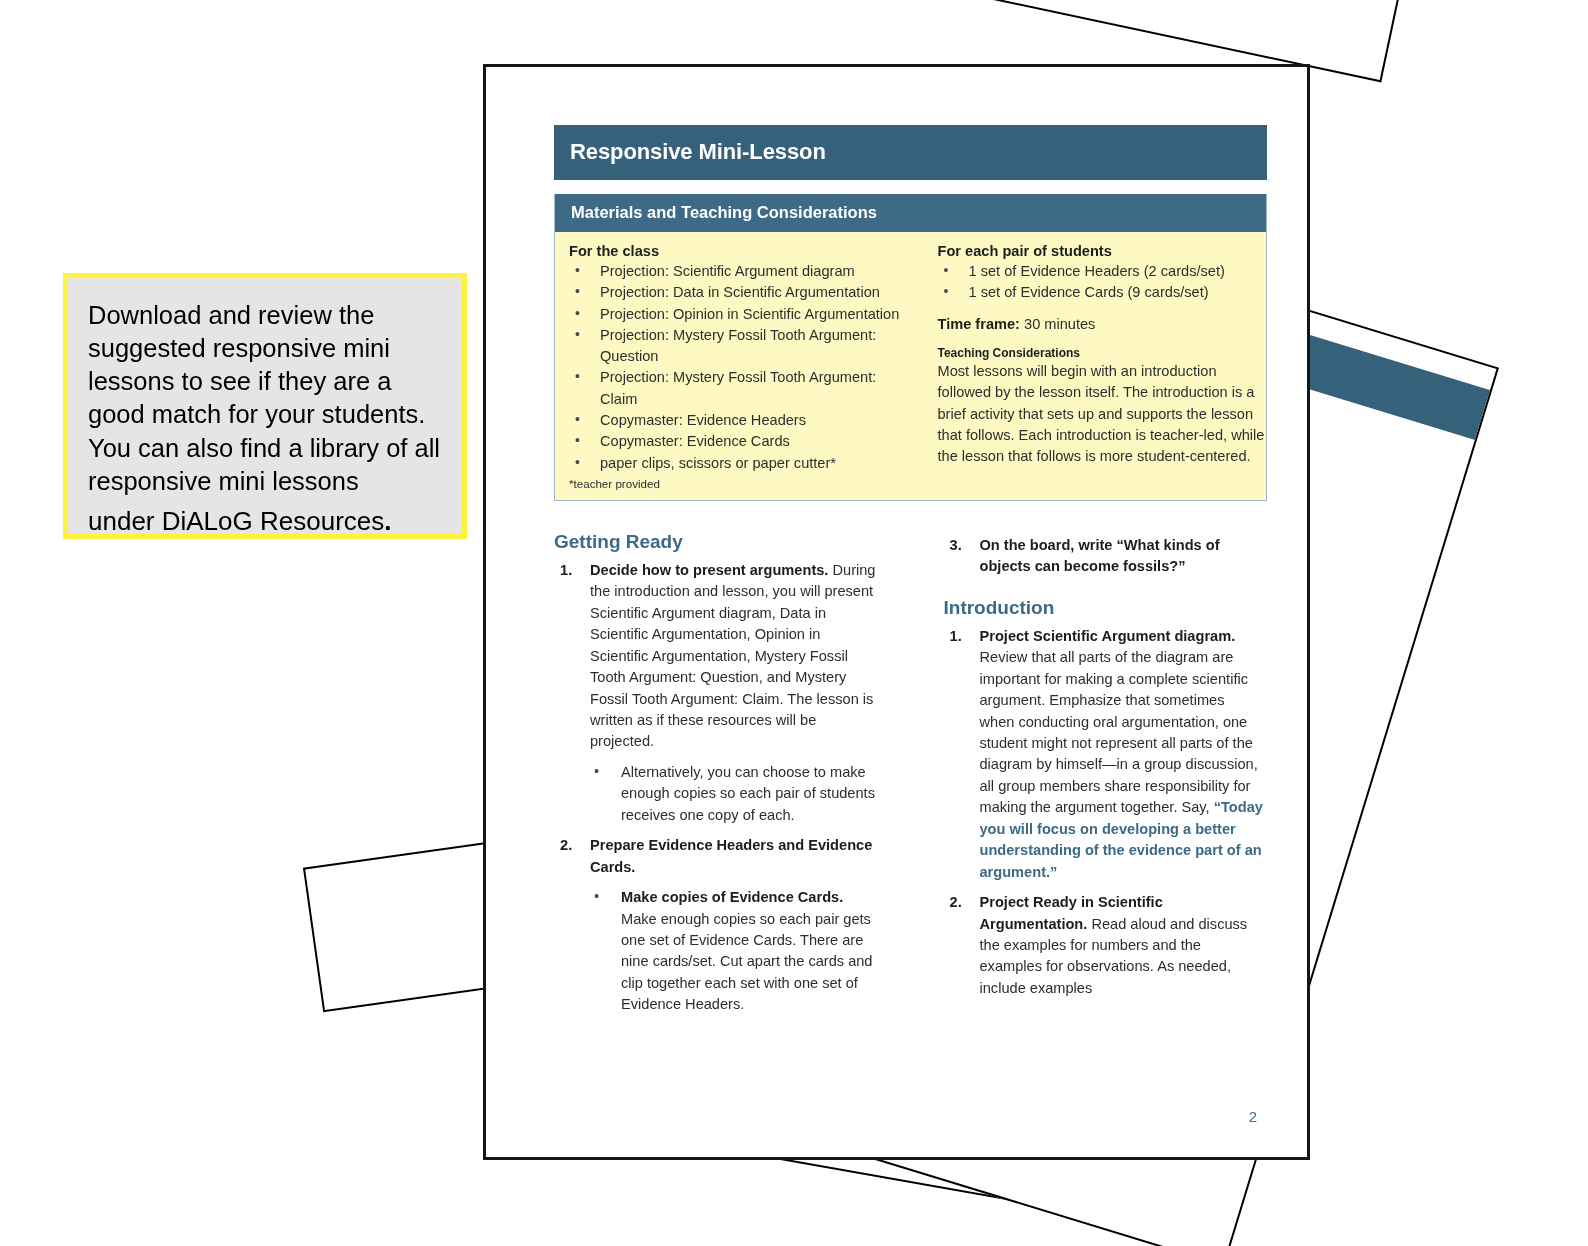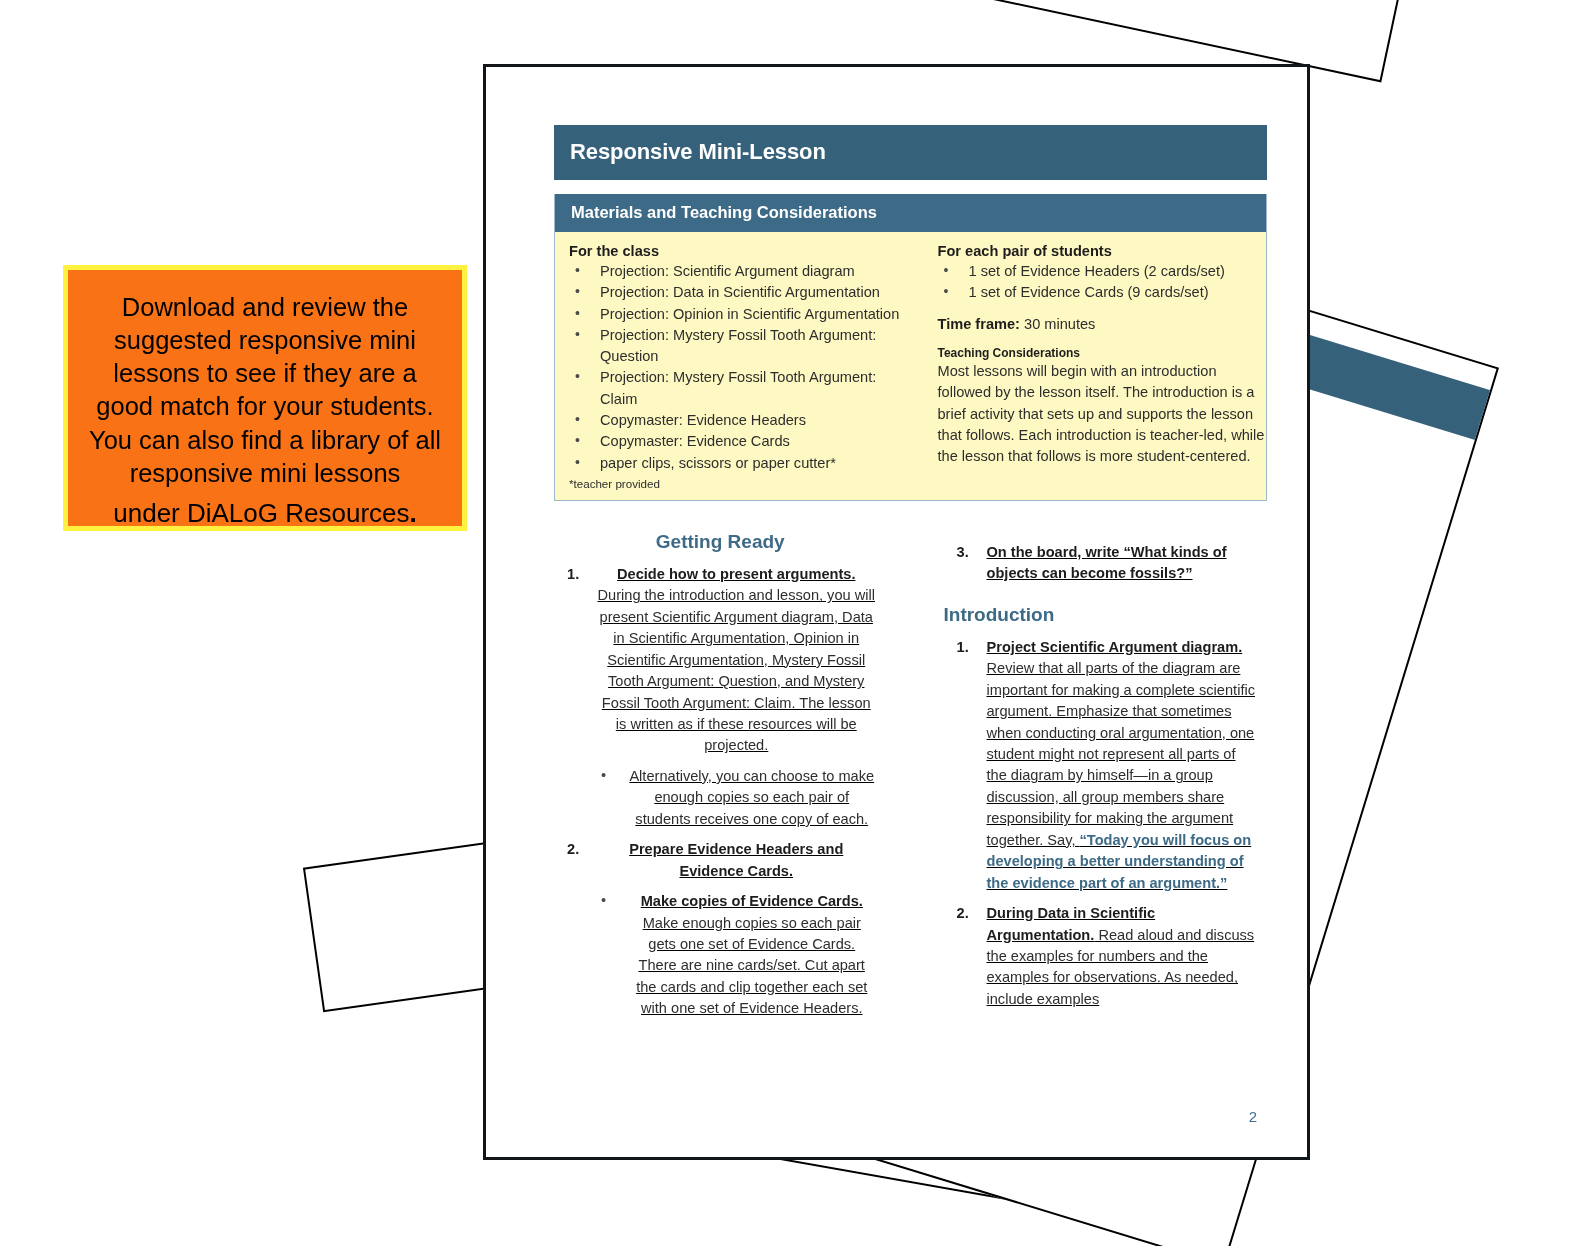--- a/index.html
+++ b/index.html
@@ -204,37 +204,36 @@
 
   
   .body-cols {
     display: flex;
     margin-top: 30px;
   }
   .body-col {
     flex: 0 0 50%;
     box-sizing: border-box;
   }
-  .body-col.left { padding-right: 24px; text-align: center; }
+  .body-col.left { padding-right: 24px; }
   .body-col.right { padding-left: 33px; }
 
   .sec-h {
     color: #3D6A86;
     font-size: 19px;
     font-weight: bold;
     margin: 0 0 7px 0;
   }
   .sec-h.spaced { margin-top: 19px; }
 
   ol.steps {
     list-style: none;
-    margin: 11px;
+    margin: 4px;
     padding: 0;
     counter-reset: step;
-    text-decoration: underline;
   }
   ol.steps > li {
     position: relative;
     padding-left: 32px;
     margin-bottom: 9px;
     font-size: 14.6px;
     line-height: 1.47;
     color: #2d2d2d;
   }
   ol.steps > li:before {
@@ -283,28 +282,27 @@
     right: 50px;
     bottom: 32px;
     font-size: 15px;
     color: #3f6f92;
   }
 
   
   #callout {
     position: absolute;
     left: 63px;
-    top: 265px;
+    top: 273px;
     width: 404px;
     height: 266px;
-    background: #f97316;
+    background: #e5e5e5;
     border: 5px solid #FFF23F;
     box-sizing: border-box;
     padding: 21px 20px 0 20px;
-    text-align: center;
   }
   #callout .callout-text {
     font-size: 25.5px;
     line-height: 1.3;
     color: #000000;
   }
   #callout .callout-last {
     font-size: 26px;
     line-height: 1.3;
     color: #000000;
@@ -406,21 +404,21 @@
           </li>
         </ol>
 
         <div class="sec-h spaced">Introduction</div>
 
         <ol class="steps">
           <li>
             <span class="step-title">Project Scientific Argument diagram.</span><span> Review that all parts of the diagram are important for making a complete scientific argument. Emphasize that sometimes when conducting oral argumentation, one student might not represent all parts of the diagram by himself—in a group discussion, all group members share responsibility for making the argument together. Say, </span><span class="quote-blue">“Today you will focus on developing a better understanding of the evidence part of an argument.”</span>
           </li>
           <li>
-            <span class="step-title">During Data in Scientific Argumentation.</span><span> Read aloud and discuss the examples for numbers and the examples for observations. As needed, include examples</span>
+            <span class="step-title">Project Ready in Scientific Argumentation.</span><span> Read aloud and discuss the examples for numbers and the examples for observations. As needed, include examples</span>
           </li>
         </ol>
       </div>
 
     </div>
   </div>
 
   <div class="page-number">2</div>
 </div>
 

